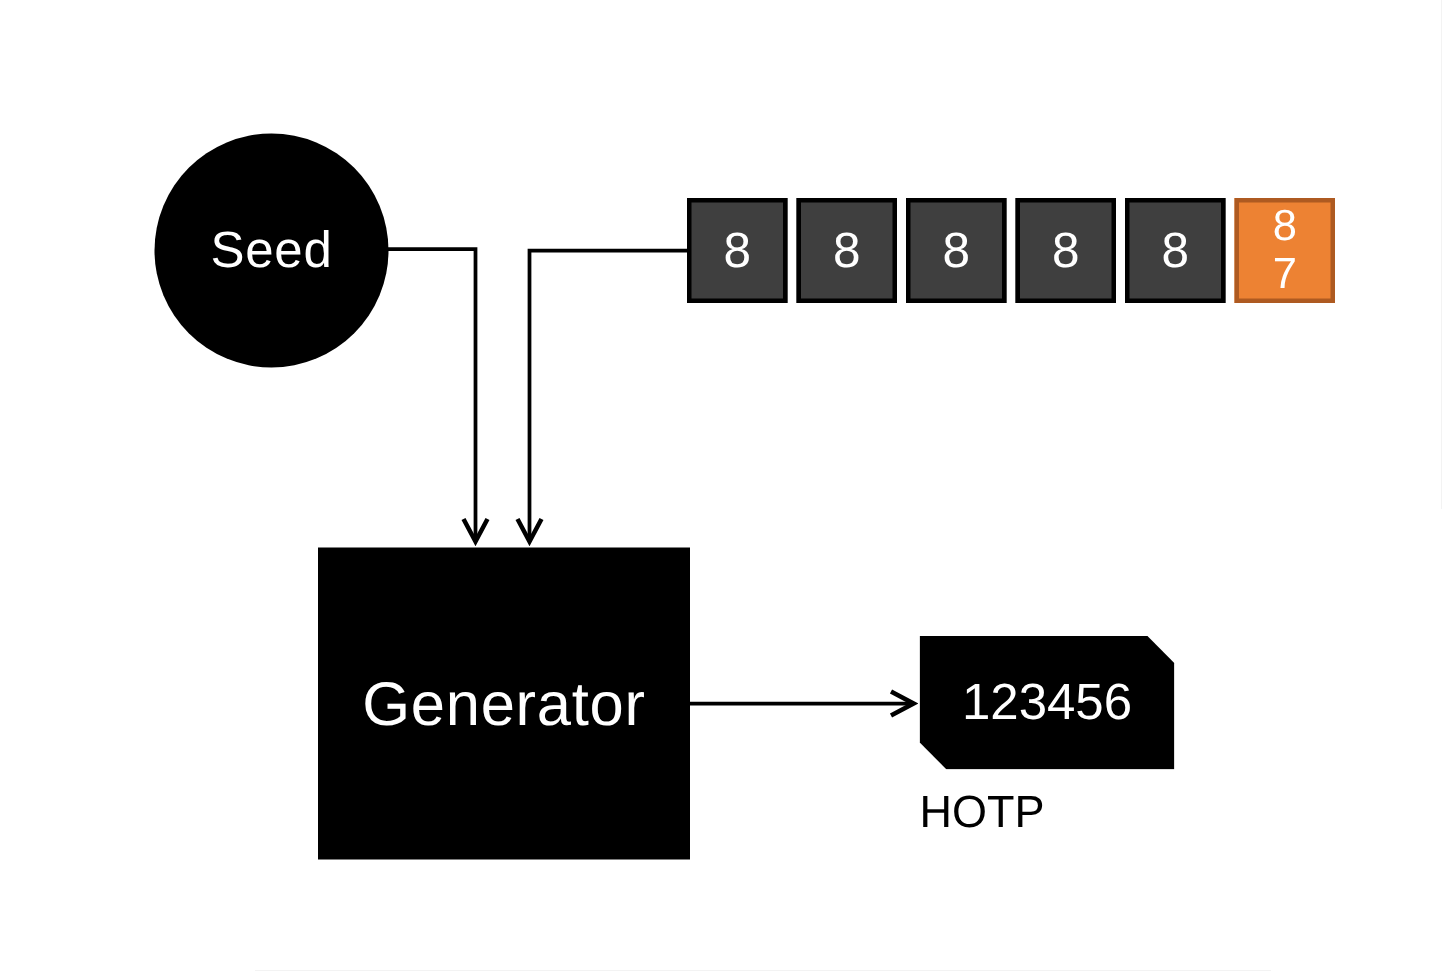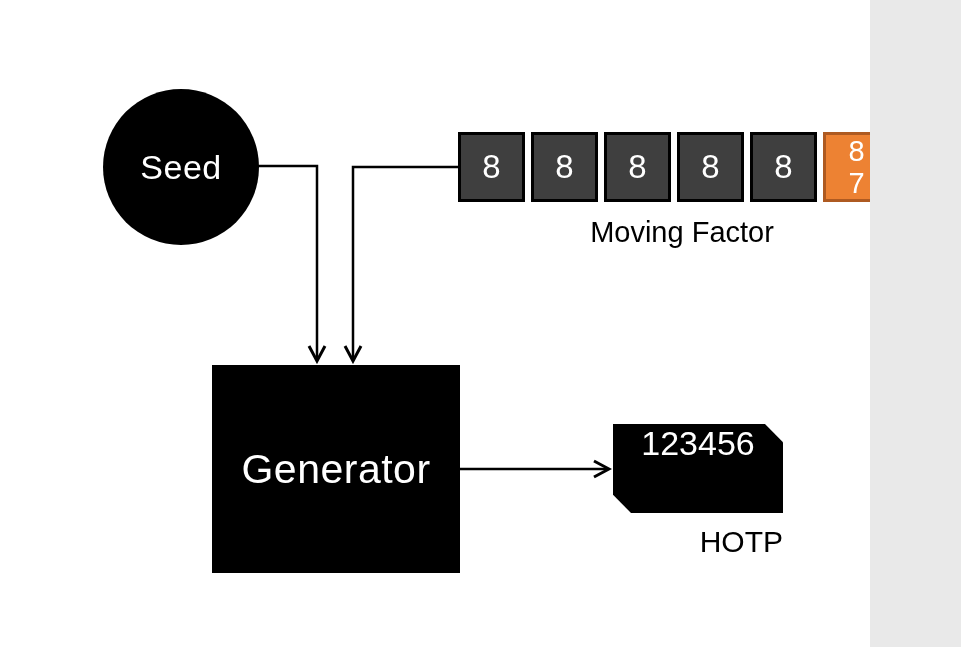--- a/index.html
+++ b/index.html
@@ -12,21 +12,21 @@
     --text-light: #ffffff;
     --text-dark: #000000;
     --connector: #000000;
   }
   * { margin: 0; padding: 0; box-sizing: border-box; }
   html, body { background: #e9e9e9; }
   body { font-family: "Liberation Sans", sans-serif; }
 
   .canvas {
     position: relative;
-    width: 870px;
+    width: 961px;
     height: 647px;
     background: var(--background);
     overflow: hidden;
   }
 
   
   .connector-layer {
     position: absolute;
     left: 0; top: 0;
     width: 961px; height: 647px;
@@ -111,31 +111,31 @@
     letter-spacing: 0.5px;
   }
 
   
   .hotp-node {
     position: absolute;
     left: 613px; top: 424px;
     width: 170px; height: 89px;
     background: var(--node-black);
     clip-path: polygon(0% 0%, 89.4% 0%, 100% 20.5%, 100% 100%, 10.6% 100%, 0% 79.5%);
-    display: flex; justify-content: center;
+    display: flex; align-items: center; justify-content: center;
   }
   .hotp-node .node-label {
     color: var(--text-light);
     font-size: 34px;
   }
   .hotp-caption {
     position: absolute;
     left: 613px; top: 525px;
     width: 170px;
-    text-align: right;
+    text-align: left;
     color: var(--text-dark);
     font-size: 30px;
   }
 </style>
 </head>
 <body>
 
 <div class="canvas">
 
   <svg class="connector-layer" viewBox="0 0 961 647" xmlns="http://www.w3.org/2000/svg">
@@ -167,21 +167,20 @@
       <span>8</span>
     </div>
     <div class="mf-box">
       <span>8</span>
     </div>
     <div class="mf-box highlight">
       <span>8</span>
       <span>7</span>
     </div>
   </div>
-  <div class="mf-caption">Moving Factor</div>
 
   <div class="generator-node">
     <span class="node-label">Generator</span>
   </div>
 
   <div class="hotp-node">
     <span class="node-label">123456</span>
   </div>
   <div class="hotp-caption">HOTP</div>
 

